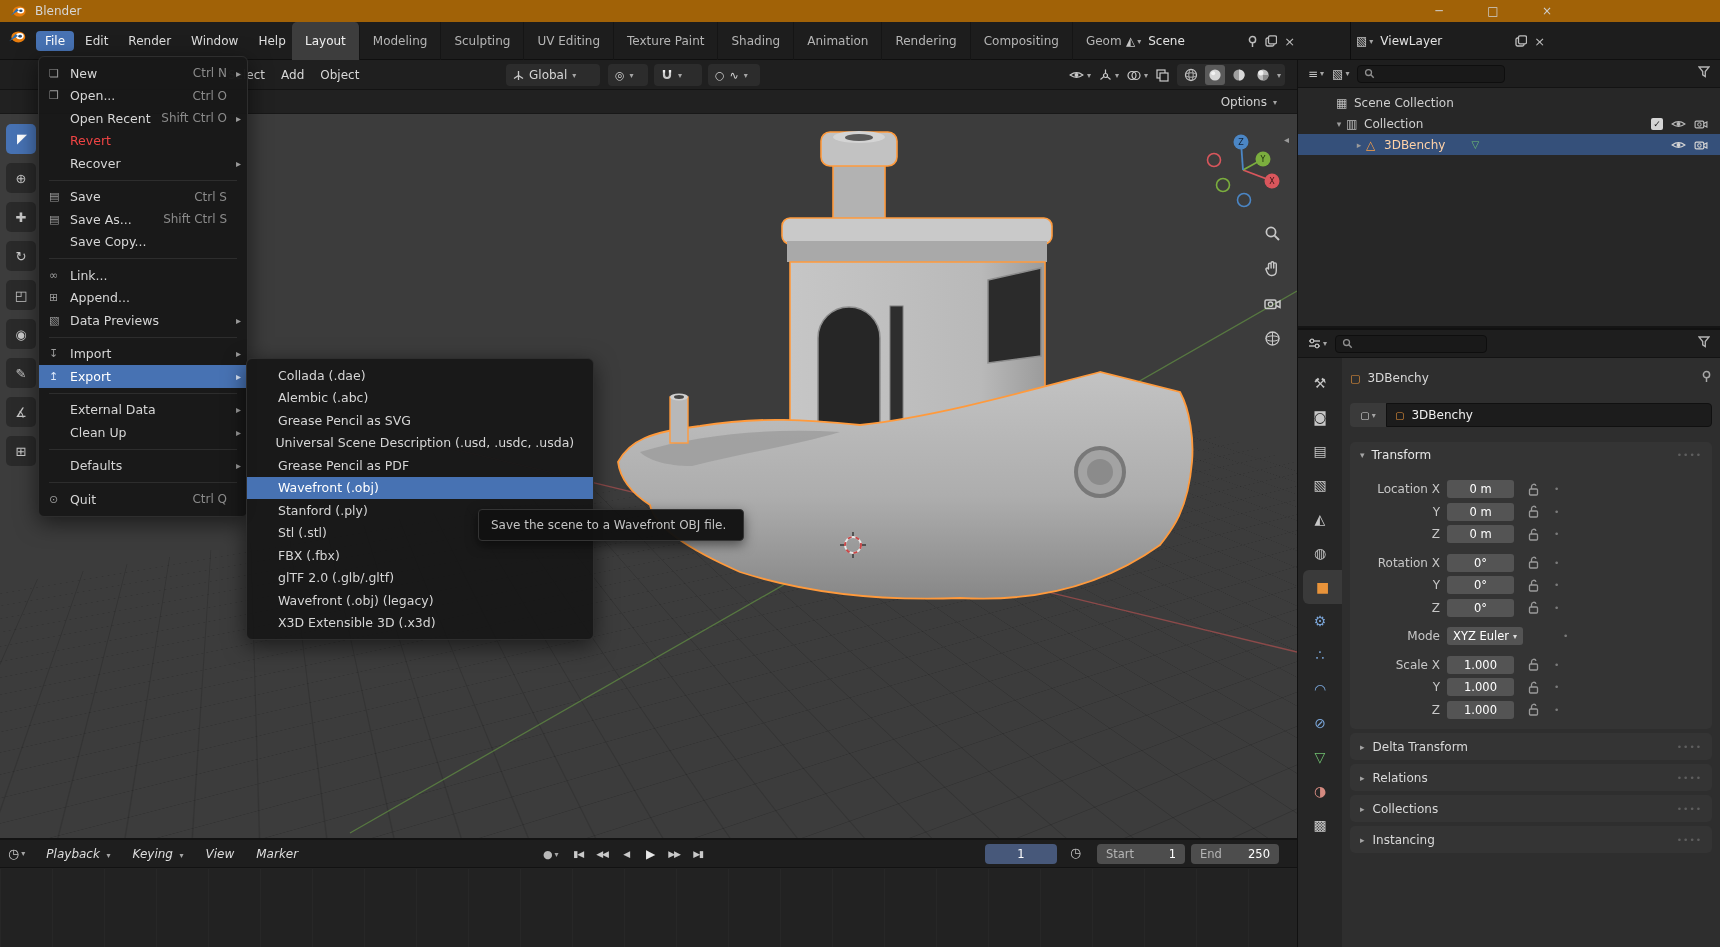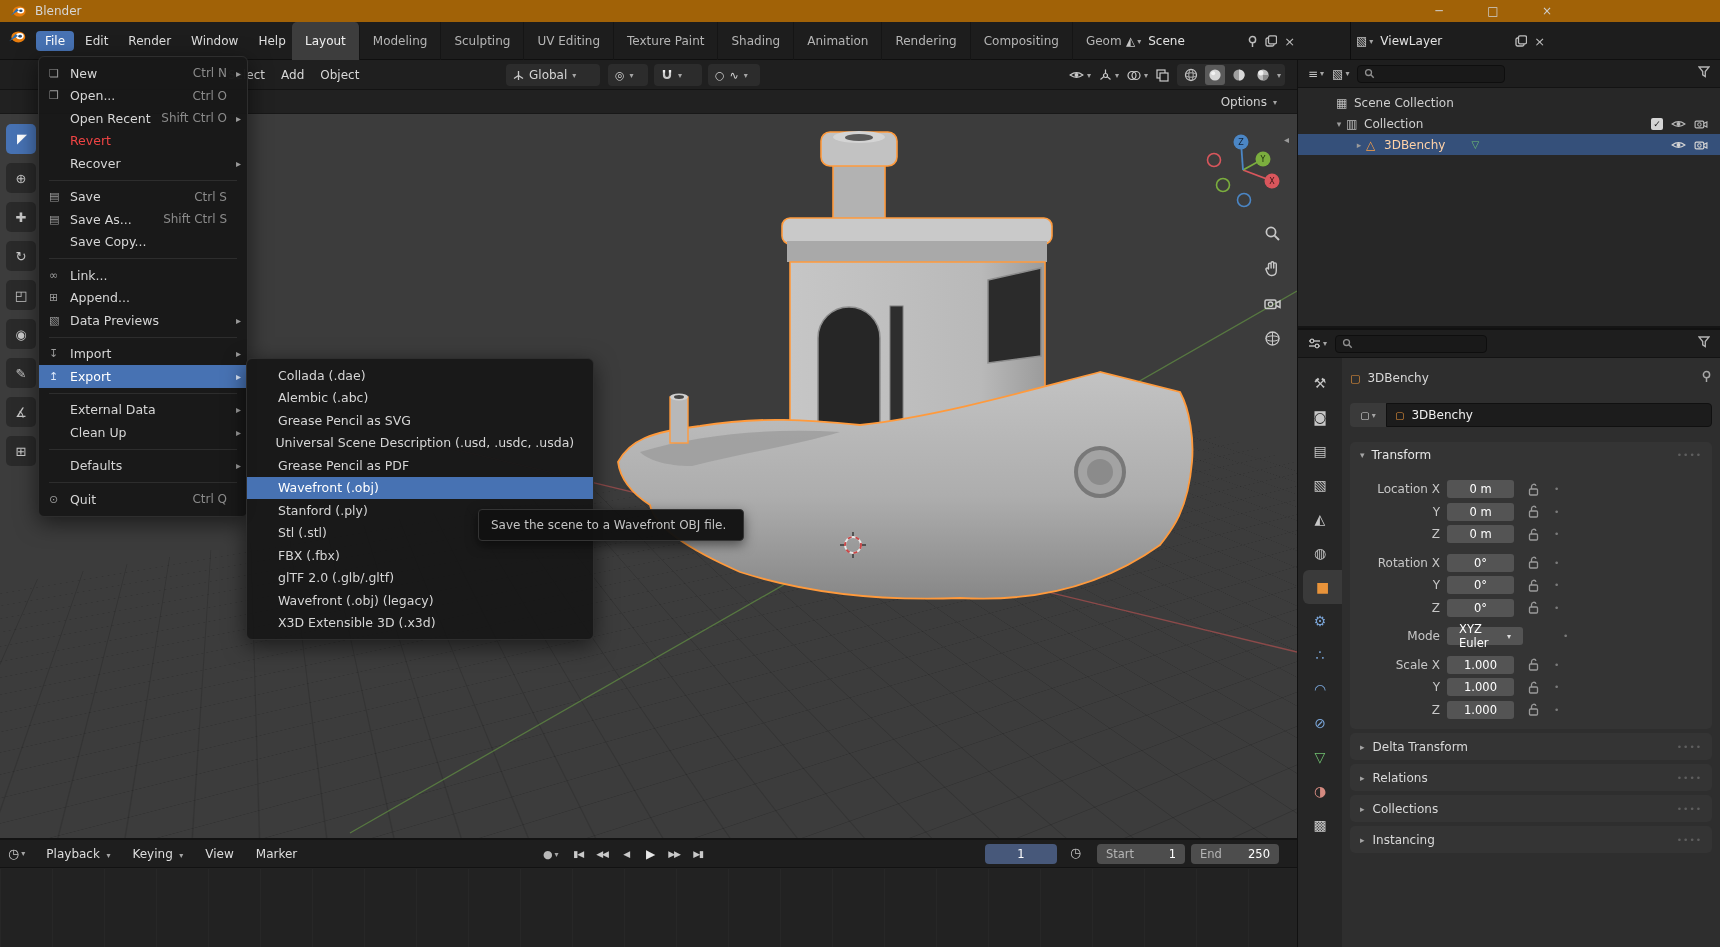--- a/index.html
+++ b/index.html
@@ -91,31 +91,31 @@
   .name-dd{width:36px;height:24px;background:#3a3a3a;border-radius:4px 0 0 4px;display:flex;align-items:center;justify-content:center;gap:2px;}
   .name-field{flex:1;height:24px;background:#1c1c1c;border:1px solid #101010;border-radius:0 4px 4px 0;display:flex;align-items:center;gap:7px;padding:0 8px;color:#f0f0f0;}
   .tpanel{margin-top:14px;background:#343434;border-radius:5px;}
   .tpanel-h{height:26px;display:flex;align-items:center;gap:7px;padding:0 10px;color:#e6e6e6;}
   .grip{margin-left:auto;color:#5e5e5e;font-size:9px;letter-spacing:1px;}
   .tbody{padding:10px 8px 8px 2px;}
   .trow{height:22.5px;display:flex;align-items:center;}
   .trow.gap{margin-bottom:6px;}
   .tlabel{width:88px;text-align:right;color:#c7c7c7;margin-right:7px;font-size:12px;white-space:nowrap;}
   .tfield{width:67px;height:18px;background:#545454;border-radius:3px;display:flex;align-items:center;justify-content:center;color:#fff;font-size:11.5px;}
-  .tfield.select{width:76px;justify-content:center;padding:0 12px;}
+  .tfield.select{width:76px;justify-content:center;padding:0 6px;}
   .tfield.select .fcaret{margin-left:auto;font-size:8px;color:#ddd;}
   .tlock{width:22px;display:flex;justify-content:center;margin-left:8px;}
   .tdot{color:#7a7a7a;margin-left:10px;font-size:9px;}
   .cpanel{margin-top:4px;height:27px;background:#343434;border-radius:5px;display:fl
 ex;display:flex;align-items:center;gap:8px;padding:0 10px;color:#dadada;}
 
   
   .timeline{position:absolute;left:0;top:838px;width:1297px;height:109px;background:#232323;border-top:2px solid #131313;z-index:3;}
   .tl-header{height:28px;background:#1e1e1e;border-bottom:1px solid #121212;position:relative;display:flex;align-items:center;padding:0 8px;gap:12px;}
-  #tl-menus{display:flex;align-items:center;gap:4px;}
+  #tl-menus{display:flex;align-items:center;gap:4px;font-style:italic;}
   .tl-content{position:absolute;top:29px;bottom:0;left:0;right:0;background:#222;
     background-image:repeating-linear-gradient(90deg,rgba(255,255,255,.025) 0 1px,transparent 1px 52px);}
   .transport{position:absolute;left:543px;top:4px;display:flex;align-items:center;gap:8px;}
   #transport{display:flex;gap:1px;}
   .tpbtn{width:23px;height:20px;display:flex;align-items:center;justify-content:center;color:#c9c9c9;font-size:9px;letter-spacing:-1px;}
   .tl-field{position:absolute;top:4px;height:20px;background:#4d4d4d;border-radius:4px;display:flex;align-items:center;font-size:11.5px;padding:0 9px;}
   .tl-frame{left:985px;width:72px;background:#47587a;justify-content:center;color:#fff;}
   .tl-start{left:1097px;width:88px;justify-content:space-between;}
   .tl-end{left:1191px;width:88px;justify-content:space-between;}
   .fld-label{color:#b5b5b5;}  .fld-val{color:#fff;}

